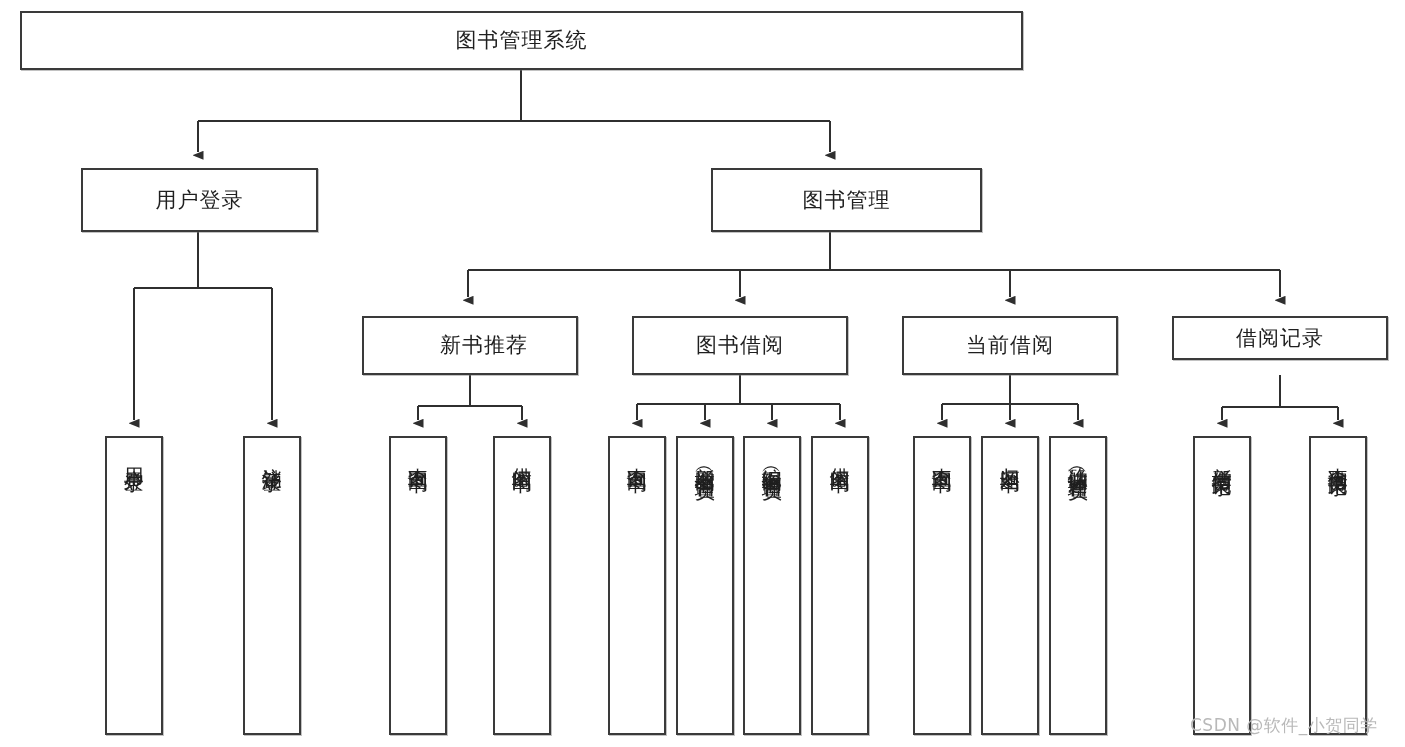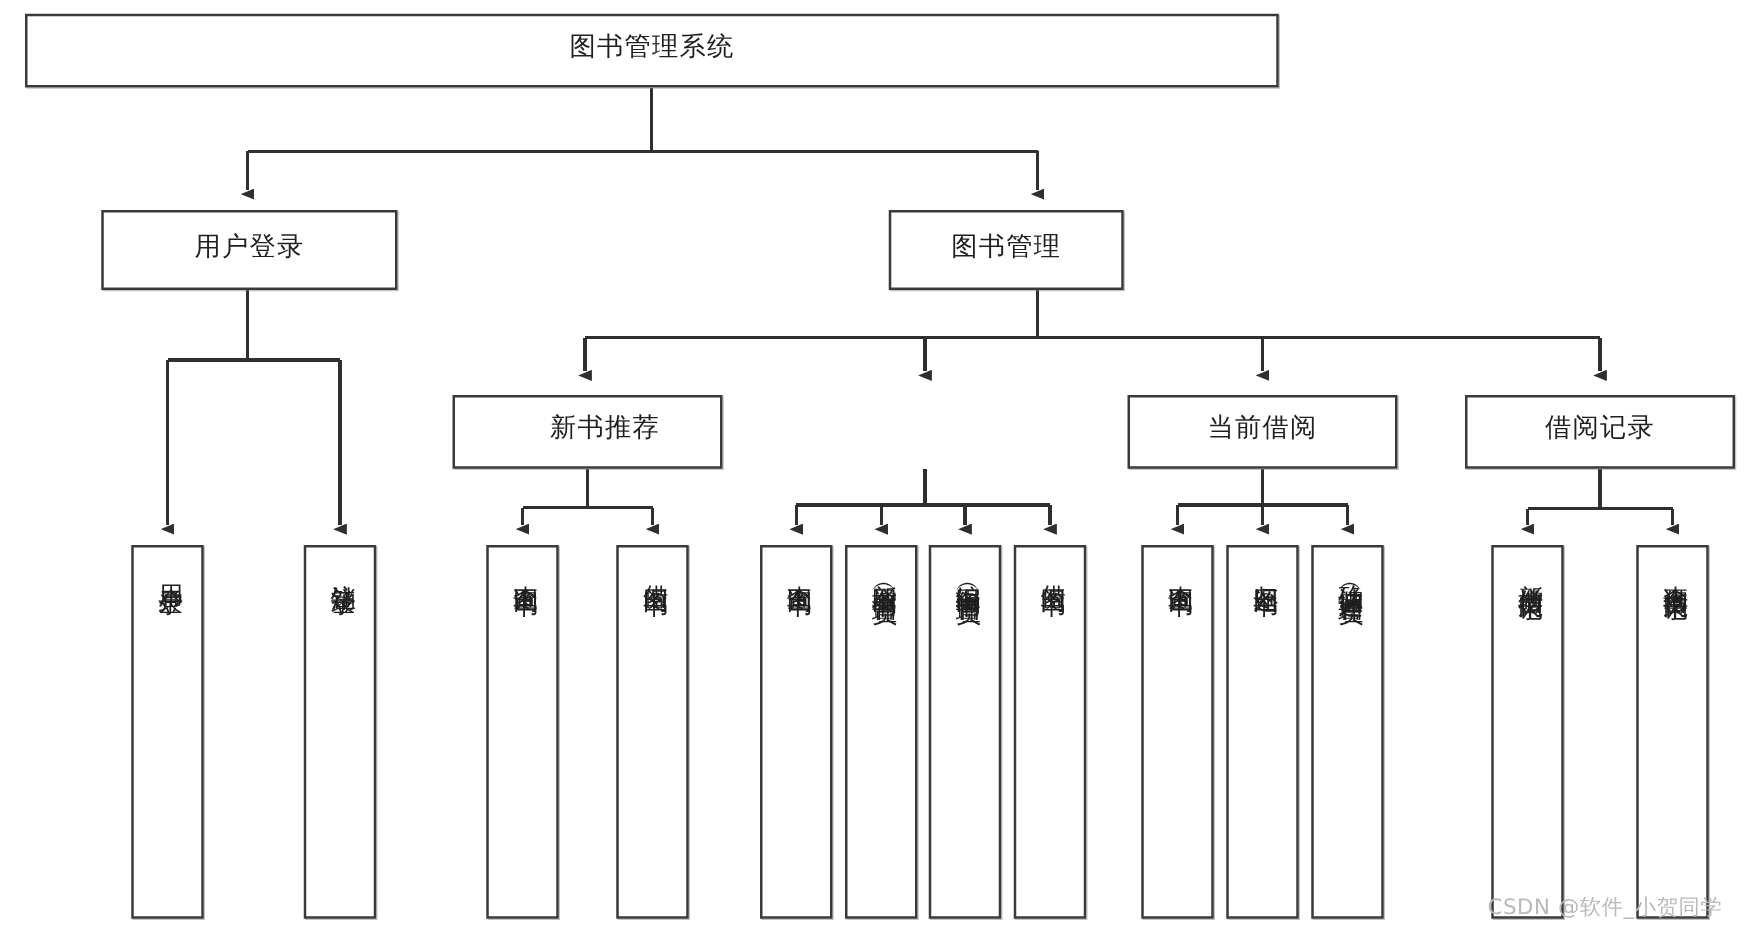--- a/index.html
+++ b/index.html
@@ -31,21 +31,20 @@
   }
   .node {
     position: absolute;
     box-sizing: border-box;
     background: #ffffff;
     border: 2px solid #3a3a3a;
     display: flex;
     align-items: center;
     justify-content: center;
     box-shadow: 1px 1px 0 rgba(120,120,120,0.45);
-    font-family: Liberation Mono, monospace;
   }
   .node .node-label {
     font-size: 21px;
     line-height: 1.25;
     letter-spacing: 1px;
     color: #1f1f1f;
     text-align: center;
     white-space: nowrap;
   }
   .node.vertical {
@@ -128,34 +127,37 @@
   </svg>
 
   <div class="node" style="left:20px; top:11px; width:1003px; height:59px;">
     <span class="node-label">图书管理系统</span>
   </div>
 
   <div class="node" style="left:81px; top:168px; width:237px; height:64px;">
     <span class="node-label">用户登录</span>
   </div>
 
-  <div class="node" style="left:711px; top:168px; width:188px; height:64px;">
+  <div class="node" style="left:711px; top:168px; width:271px; height:64px;">
     <span class="node-label">图书管理</span>
   </div>
 
   <div class="node" style="left:362px; top:316px; width:216px; height:59px;padding-left:28px;">
     <span class="node-label">新书推荐</span>
   </div>
 
+  <div class="node" style="left:632px; top:316px; width:216px; height:59px;">
+    <span class="node-label">图书借阅</span>
+  </div>
 
   <div class="node" style="left:902px; top:316px; width:216px; height:59px;align-items:center;">
     <span class="node-label">当前借阅</span>
   </div>
 
-  <div class="node" style="left:1172px; top:316px; width:216px; height:59px;">
+  <div class="node" style="left:1172px; top:316px; width:216px; height:44px;">
     <span class="node-label">借阅记录</span>
   </div>
 
   <div class="node vertical" style="left:105px; top:436px; width:58px; height:299px;">
     <span class="node-label">用户登录</span>
   </div>
 
   <div class="node vertical" style="left:243px; top:436px; width:58px; height:299px;">
     <span class="node-label">注销登录</span>
   </div>

